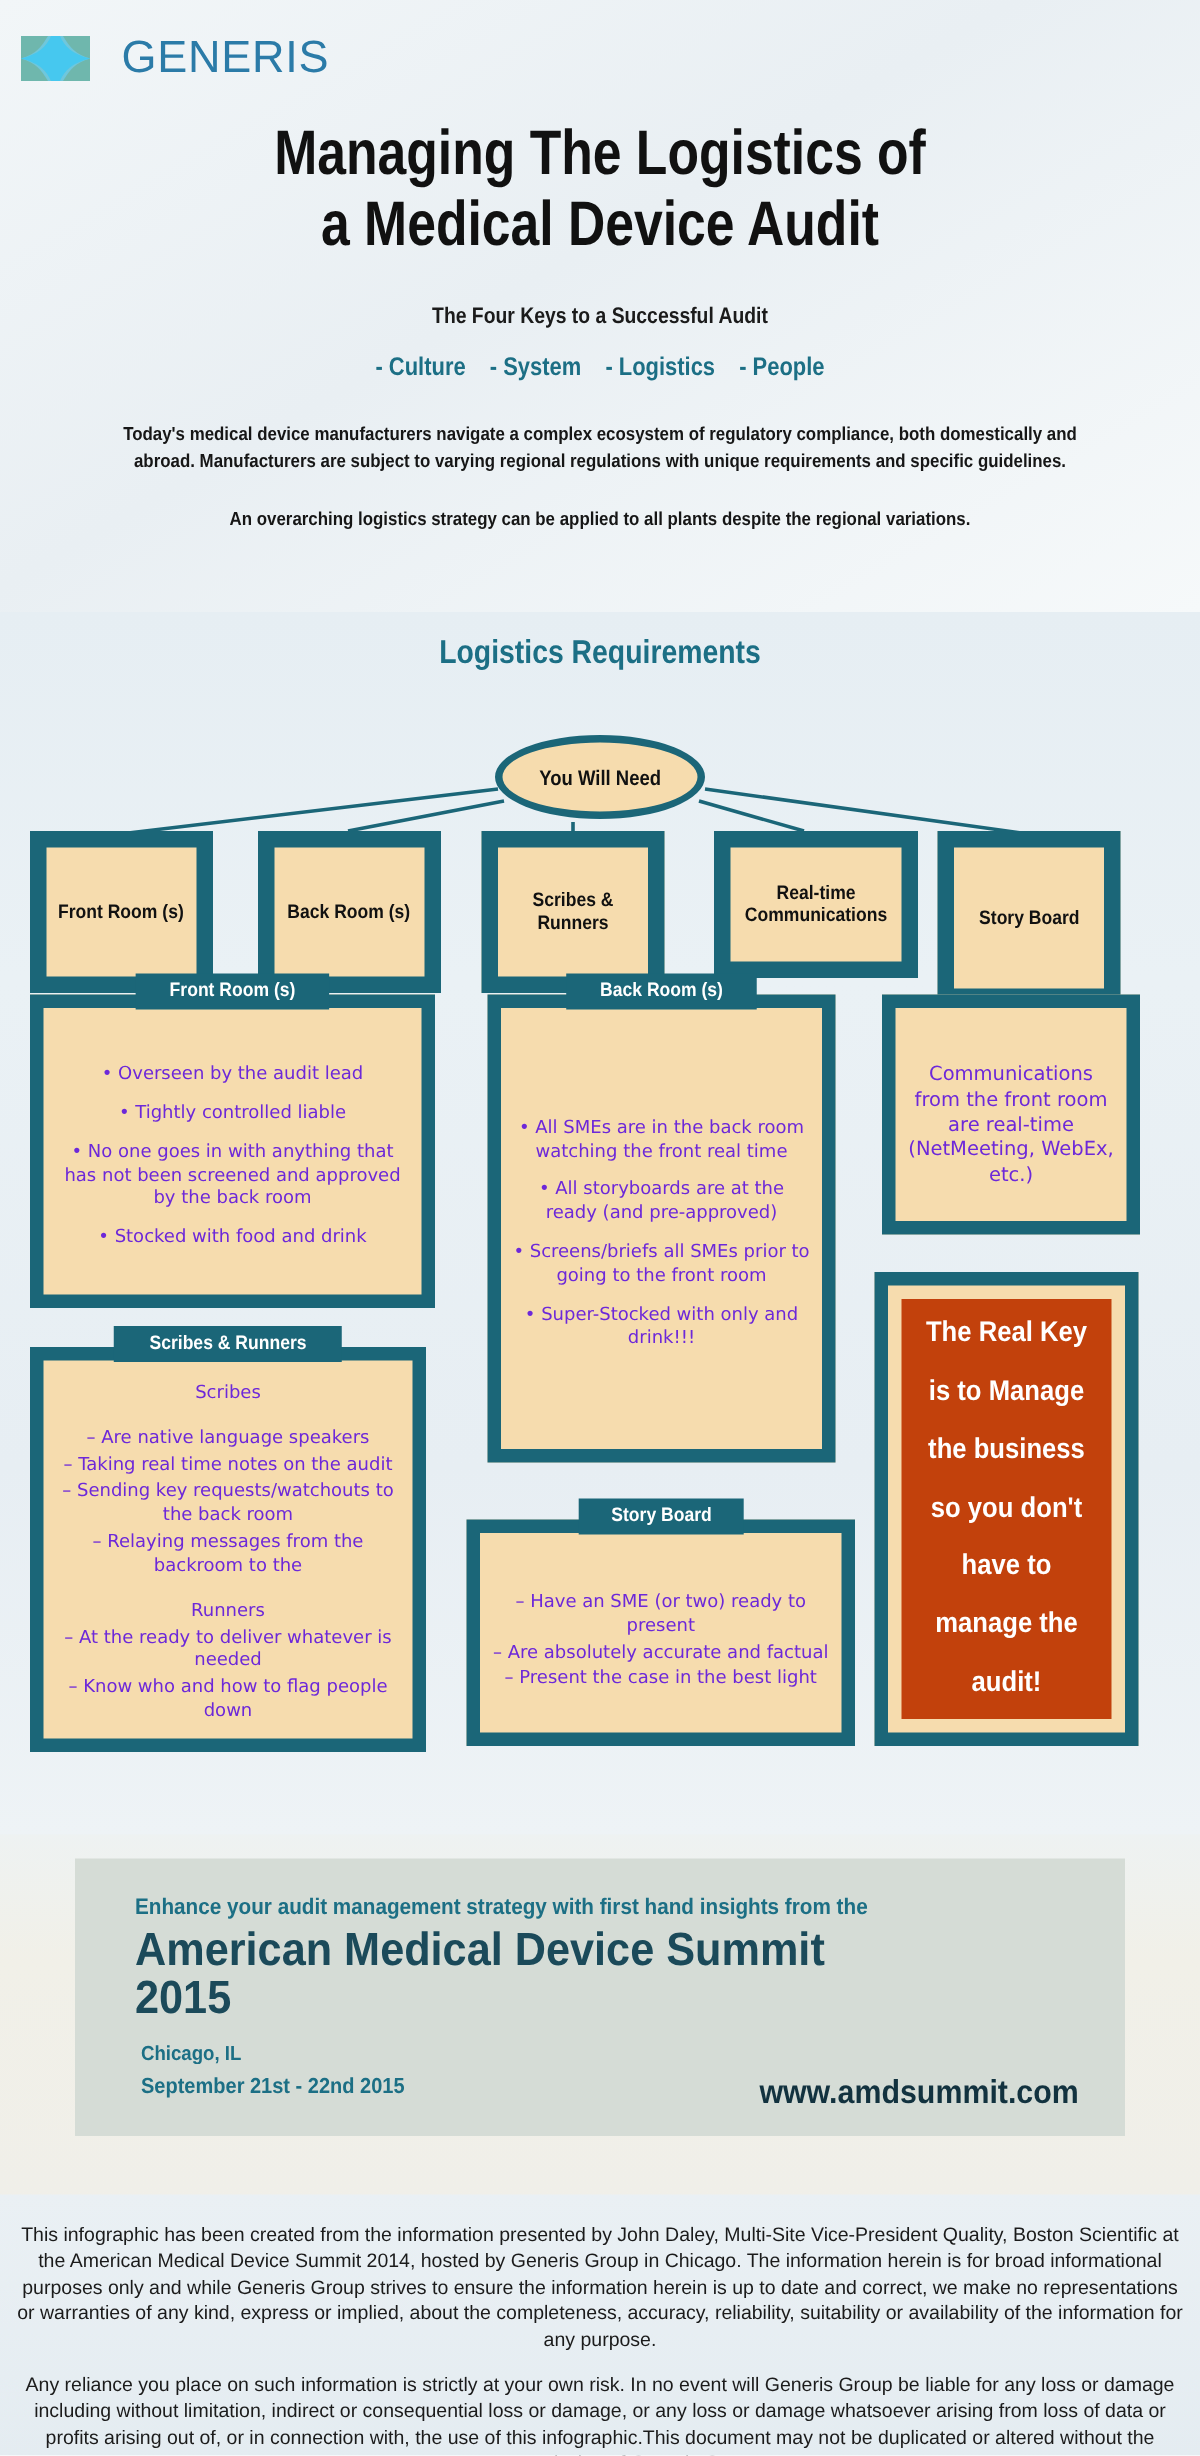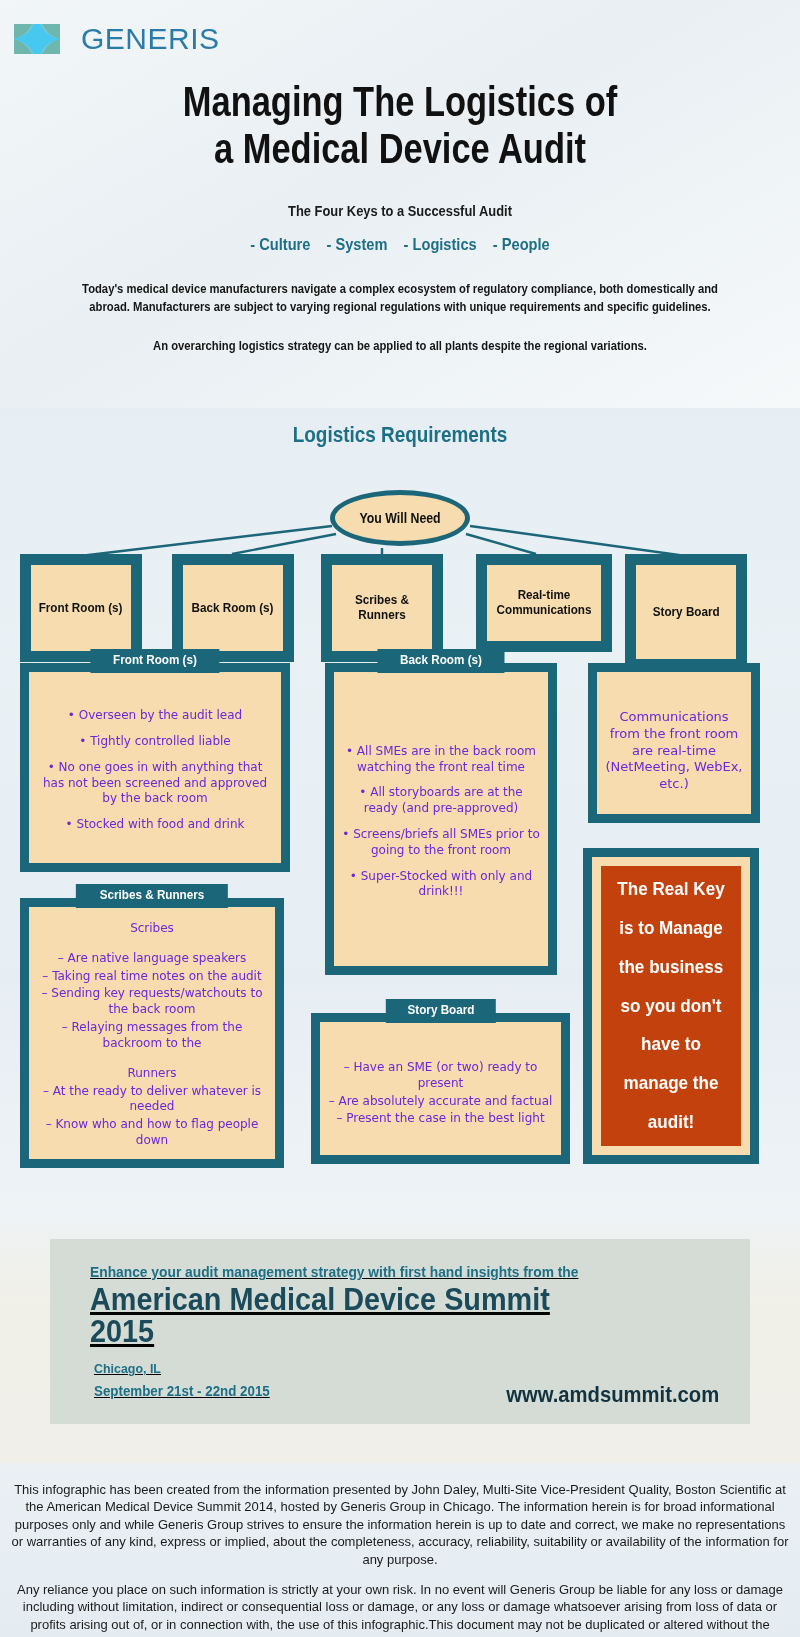--- a/index.html
+++ b/index.html
@@ -197,21 +197,20 @@
     height: 240px;
     background: linear-gradient(180deg,#eef2f2 0%,#f1f0e8 35%,#f0efe9 100%);
     padding-top: 16px;
   }
   .summit {
     margin: 0 auto;
     width: 700px; height: 185px;
     background: #d5dcd6;
     position: relative;
     padding: 24px 30px 0 40px;
-    text-decoration: underline;
   }
   .summit-line1 {
     font-weight: bold; font-size: 15px; color: #1c6f85;
     transform: scaleX(0.92); transform-origin: left center;
   }
   .summit-title {
     font-weight: bold; font-size: 31px; color: #1b4a5a;
     line-height: 1.04; margin-top: 4px;
     transform: scaleX(0.93); transform-origin: left center;
   }

